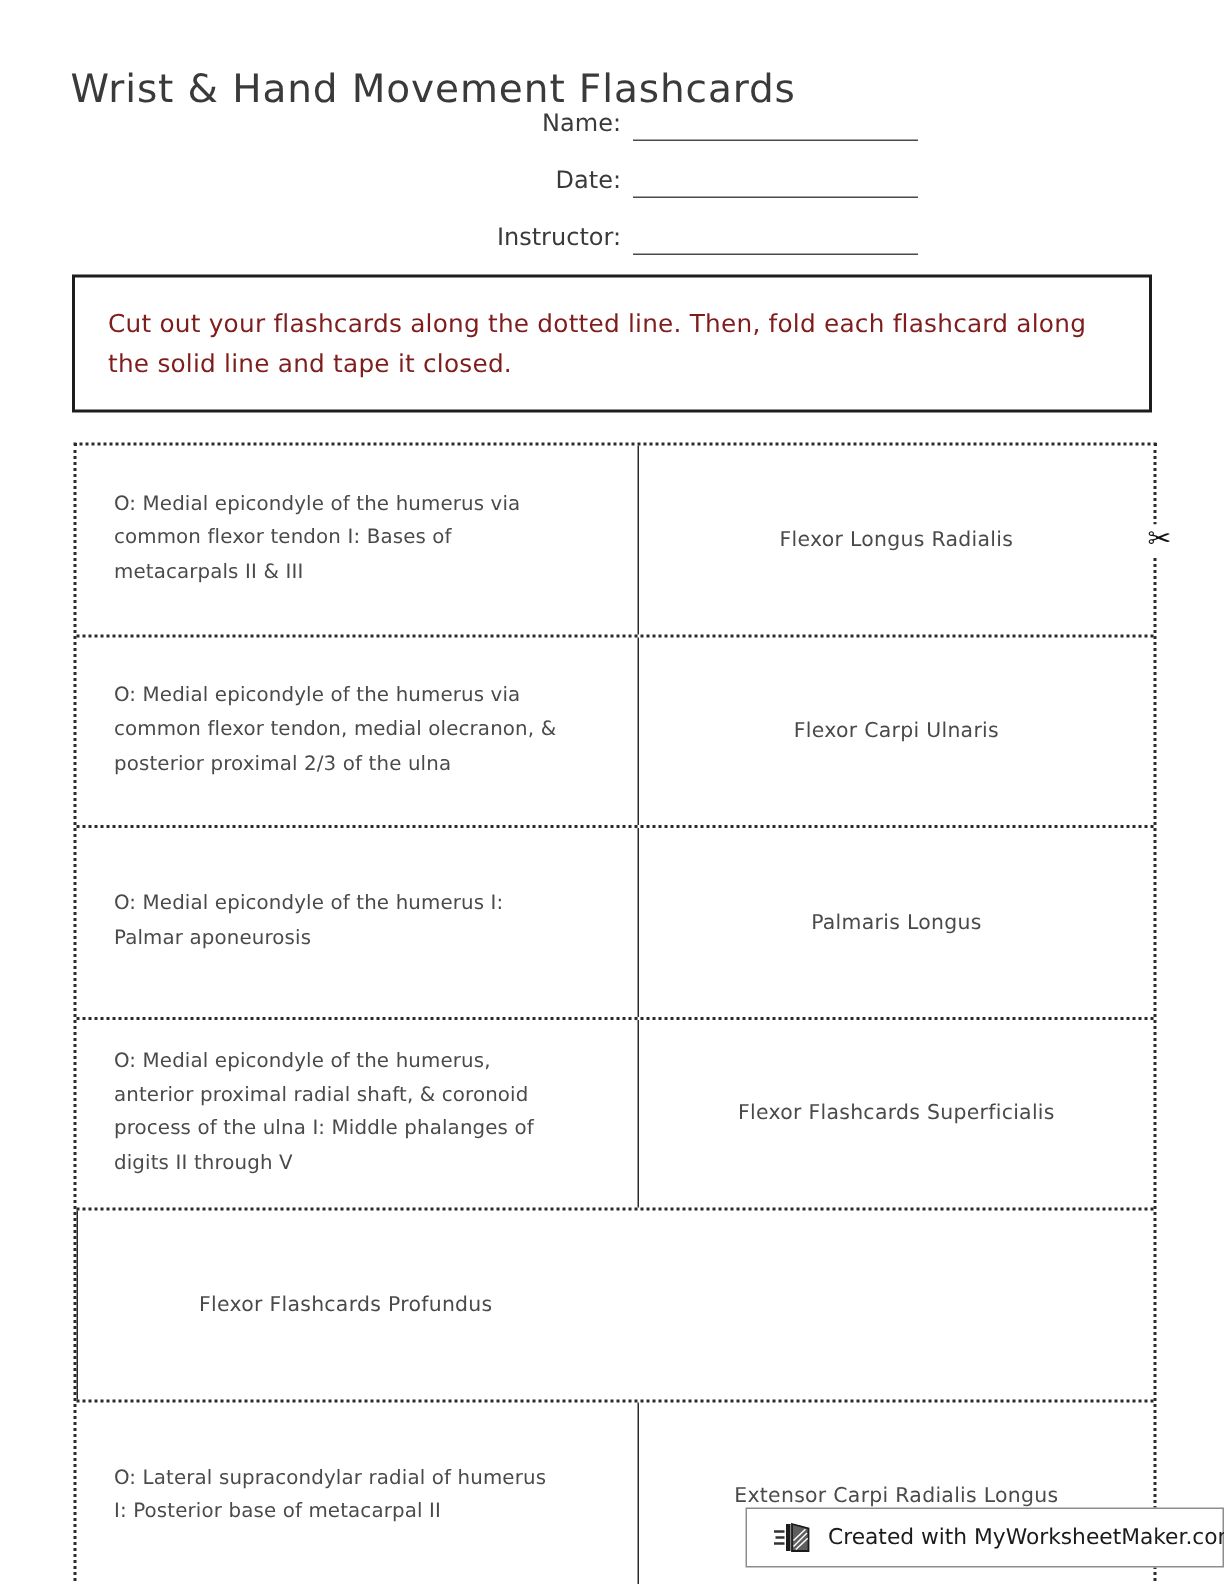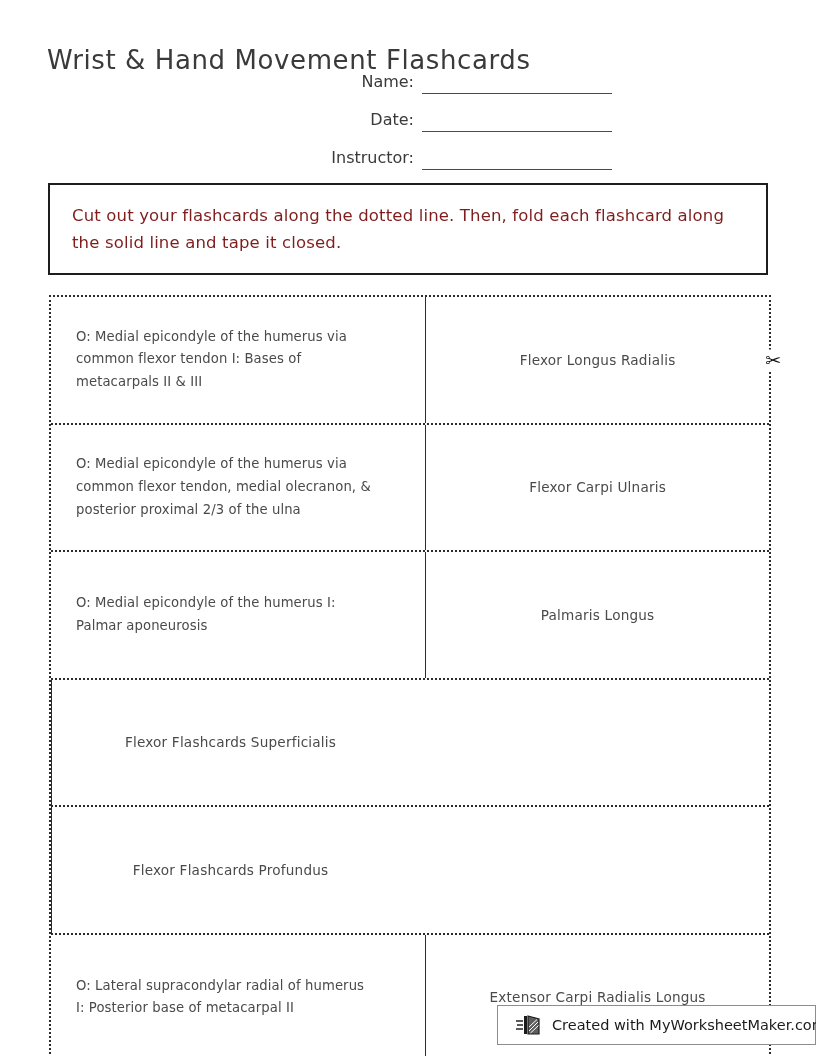--- a/index.html
+++ b/index.html
@@ -226,20 +226,23 @@
     <div class="flashcard-row">
       <div class="card-half card-front">
         <div class="card-front-text">O: Medial epicondyle of the humerus I: Palmar aponeurosis</div>
       </div>
       <div class="card-half card-back">
         <div class="card-back-text">Palmaris Longus</div>
       </div>
     </div>
 
     <div class="flashcard-row">
+      <div class="card-half card-front">
+        <div class="card-front-text">O: Medial epicondyle of the humerus, anterior proximal radial shaft, &amp; coronoid process of the ulna I: Middle phalanges of digits II through V</div>
+      </div>
       <div class="card-half card-back">
         <div class="card-back-text">Flexor Flashcards Superficialis</div>
       </div>
     </div>
 
     <div class="flashcard-row">
       <div class="card-half card-back">
         <div class="card-back-text">Flexor Flashcards Profundus</div>
       </div>
     </div>

